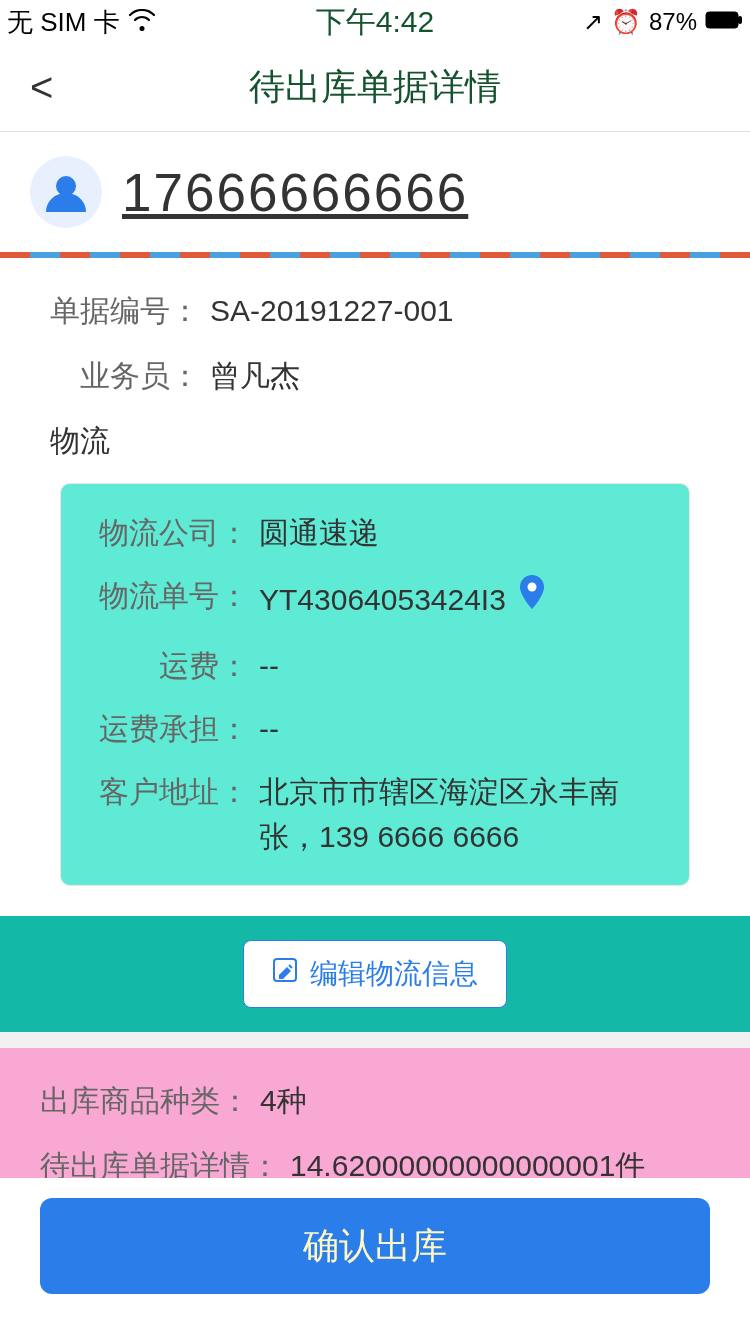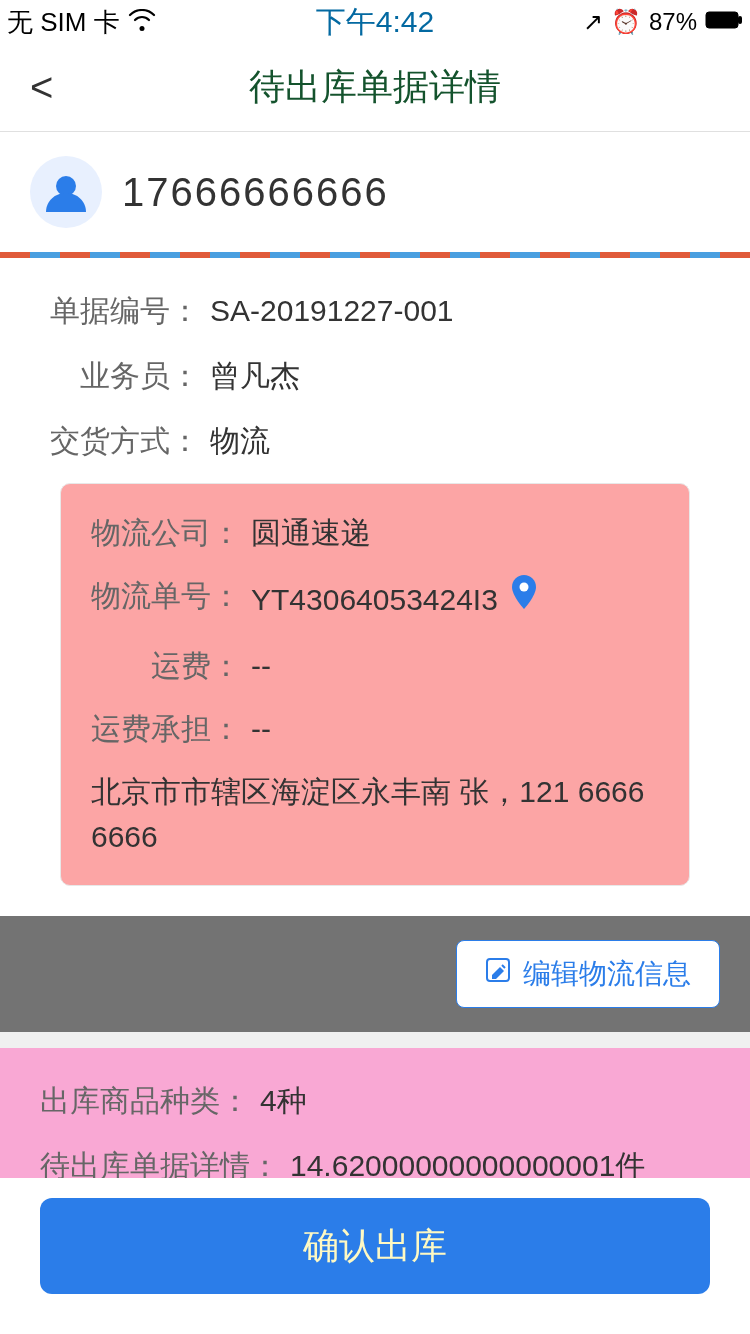--- a/index.html
+++ b/index.html
@@ -28,21 +28,21 @@
     .status-bar-left {
       display: flex;
       align-items: center;
       gap: 8px;
       font-size: 26px;
       color: #000;
     }
     .status-bar-center {
       font-size: 30px;
       font-weight: 500;
-      color: #0369a1;
+      color: #14532d;
       position: absolute;
       left: 50%;
       transform: translateX(-50%);
     }
     .status-bar-right {
       display: flex;
       align-items: center;
       gap: 8px;
       font-size: 24px;
       color: #000;
@@ -90,24 +90,25 @@
       display: flex;
       align-items: center;
       justify-content: center;
       flex-shrink: 0;
     }
     .customer-avatar svg {
       width: 48px;
       height: 48px;
     }
     .customer-phone {
-      font-size: 40px;
+      font-size: 53px;
       font-weight: 500;
       color: #333;
       letter-spacing: 2px;
+      text-decoration: underline;
     }
 
     
     .dashed-divider {
       width: 750px;
       height: 6px;
       background: repeating-linear-gradient(
         90deg,
         #e05a3a 0px,
         #e05a3a 30px,
@@ -140,25 +141,25 @@
       flex-shrink: 0;
     }
     .info-value {
       color: #333;
       flex: 1;
       padding-left: 10px;
     }
 
     
     .logistics-card {
-      background: #fca5a5;
+      background: #5eead4;
       border: 1px solid #e8e8e8;
       border-radius: 10px;
       margin: 20px 20px 0;
-      padding: 26px 20px;
+      padding: 26px 28px;
     }
 
     .logistics-row {
       display: flex;
       align-items: flex-start;
       margin-bottom: 18px;
       font-size: 30px;
       line-height: 1.5;
     }
     .logistics-row:last-child {
@@ -181,23 +182,23 @@
     .location-icon {
       color: #2b7de9;
       font-size: 34px;
       cursor: pointer;
     }
 
     
     .btn-edit-logistics {
       display: flex;
       align-items: center;
-      justify-content: flex-end;
+      justify-content: center;
       padding: 24px 30px;
-      background: #737373;
+      background: #14b8a6;
     }
     .btn-edit {
       border: 1px solid #2b7de9;
       border-radius: 8px;
       padding: 14px 28px;
       color: #2b7de9;
       font-size: 28px;
       display: flex;
       align-items: center;
       gap: 10px;
@@ -318,21 +319,20 @@
   <div class="info-section">
     <div class="info-row">
       <span class="info-label">单据编号：</span>
       <span class="info-value">SA-20191227-001</span>
     </div>
     <div class="info-row">
       <span class="info-label">业务员：</span>
       <span class="info-value">曾凡杰</span>
     </div>
     <div class="info-row">
-      <span class="info-label">交货方式：</span>
       <span class="info-value">物流</span>
     </div>
 
     <div class="logistics-card">
       <div class="logistics-row">
         <span class="logistics-label">物流公司：</span>
         <span class="logistics-value">圆通速递</span>
       </div>
       <div class="logistics-row">
         <span class="logistics-label">物流单号：</span>
@@ -348,21 +348,22 @@
       </div>
       <div class="logistics-row">
         <span class="logistics-label">运费：</span>
         <span class="logistics-value">--</span>
       </div>
       <div class="logistics-row">
         <span class="logistics-label">运费承担：</span>
         <span class="logistics-value">--</span>
       </div>
       <div class="logistics-row">
-        <span class="logistics-value" style="flex-wrap:wrap;">北京市市辖区海淀区永丰南  张，121 6666 6666</span>
+        <span class="logistics-label">客户地址：</span>
+        <span class="logistics-value" style="flex-wrap:wrap;">北京市市辖区海淀区永丰南  张，139 6666 6666</span>
       </div>
     </div>
   </div>
 
   <div class="btn-edit-logistics">
     <button class="btn-edit">
       <span>
         <svg width="28" height="28" viewBox="0 0 28 28" fill="none">
           <rect x="2" y="2" width="22" height="22" rx="3" stroke="#2b7de9" stroke-width="2" fill="none"></rect>
           <path d="M7 18l8-8 4 4-8 8H7v-4z" fill="#2b7de9"></path>

